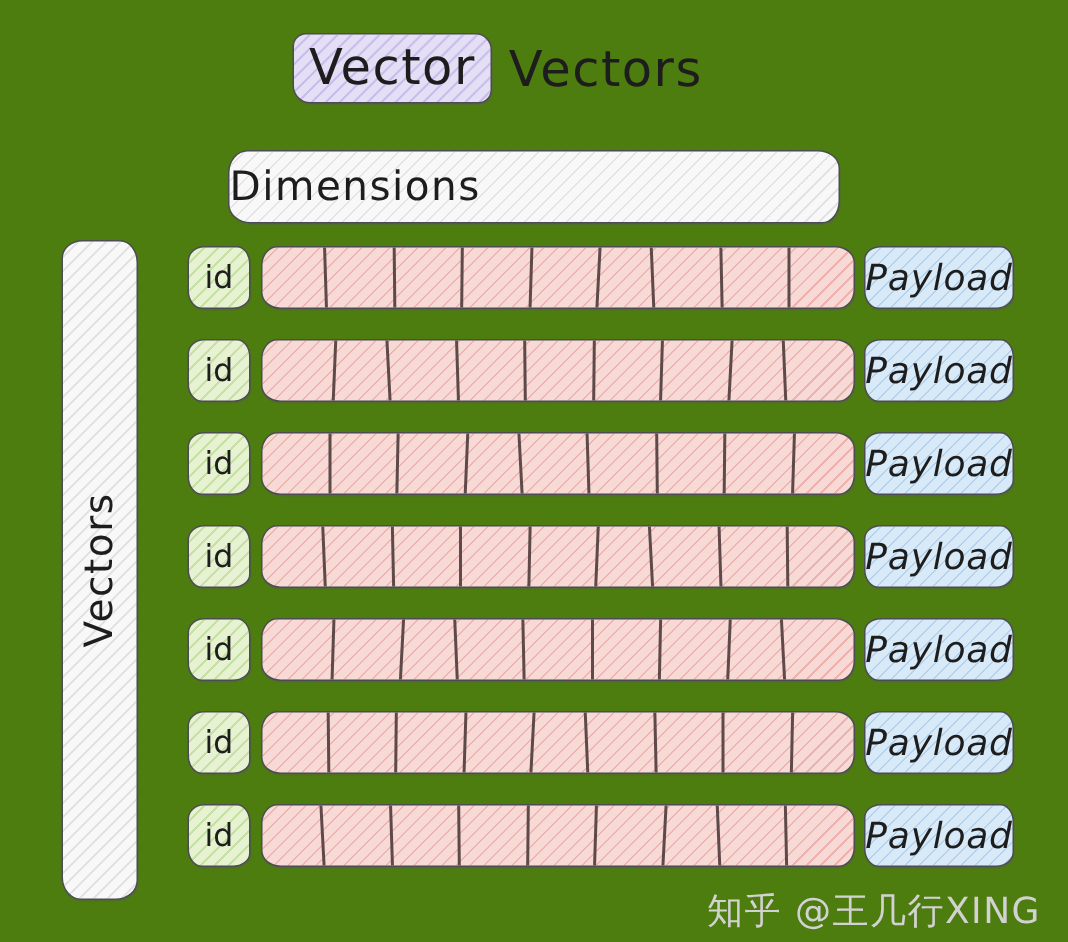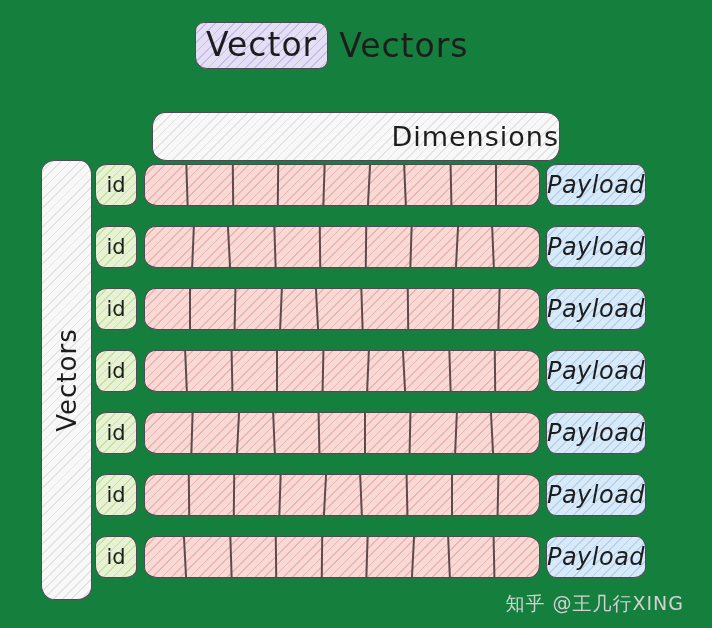--- a/index.html
+++ b/index.html
@@ -3,21 +3,21 @@
 <meta charset="utf-8">
 <style>
   html,body{margin:0;padding:0;}
   body{
     font-family:"DejaVu Sans", sans-serif;
     background:#ffffff;
   }
   #canvas{
     position:relative;
     width:712px;height:628px;
-    background:#15803d;
+    background:#4d7c0f;
     overflow:hidden;
     color:#1d1d1d;
   }
   
   .sketch{
     box-sizing:border-box;
     border:1.7px solid var(--stroke);
     box-shadow:0.5px 1px 0 rgba(90,90,95,.35);
   }
   .hatch{
@@ -32,41 +32,41 @@
     display:flex;align-items:center;gap:11px;
     font-size:33px;letter-spacing:1px;
   }
   .title-chip{
     --fill:var(--purple-fill);--hatch:var(--purple-hatch);
     border-radius:9px 11px 9px 12px;
     padding:2px 10px 4px 10px;
   }
   
   .dimensions-bar{
-    position:absolute;left:152px;top:112px;width:408px;height:49px;
+    position:absolute;left:152px;top:100px;width:408px;height:49px;
     --fill:var(--gray-fill);--hatch:var(--gray-hatch);
     border-radius:13px 15px 12px 15px / 15px 12px 15px 13px;
-    display:flex;align-items:center;justify-content:flex-end;
+    display:flex;align-items:center;justify-content:flex-start;
     font-size:27px;letter-spacing:1px;
   }
   
   .vectors-bar{
     position:absolute;left:41px;top:160px;width:51px;height:440px;
     --fill:var(--gray-fill);--hatch:var(--gray-hatch);
     border-radius:14px 12px 15px 13px / 12px 15px 13px 15px;
     display:flex;align-items:center;justify-content:center;
   }
   .vectors-label{
     transform:rotate(-90deg);
     white-space:nowrap;
     font-size:26px;letter-spacing:1px;
   }
   
   .rows{
-    position:absolute;left:95px;top:164px;
+    position:absolute;left:125px;top:164px;
     display:flex;flex-direction:column;gap:20px;
   }
   .vector-row{
     display:flex;align-items:stretch;height:42px;
   }
   .id-box{
     --fill:var(--green-fill);--hatch:var(--green-hatch);
     width:42px;
     border-radius:11px 9px 12px 10px / 10px 12px 9px 12px;
     display:flex;align-items:center;justify-content:center;
@@ -91,22 +91,22 @@
     --fill:var(--blue-fill);--hatch:var(--blue-hatch);
     width:100px;
     border-radius:11px 9px 12px 10px / 9px 12px 10px 12px;
     display:flex;align-items:center;justify-content:center;
     font-size:24px;letter-spacing:0.5px;
     flex:none;
     font-style:italic;
   }
   
   .watermark{
-    position:absolute;right:28px;top:591px;
-    font-size:19px;letter-spacing:1px;
+    position:absolute;right:18px;top:591px;
+    font-size:24px;letter-spacing:1px;
     color:var(--watermark);
   }
 </style>
 </head>
 <body>
 
 <div id="canvas">
 
   <div class="title-row">
     <span class="sketch hatch title-chip">Vector</span>

